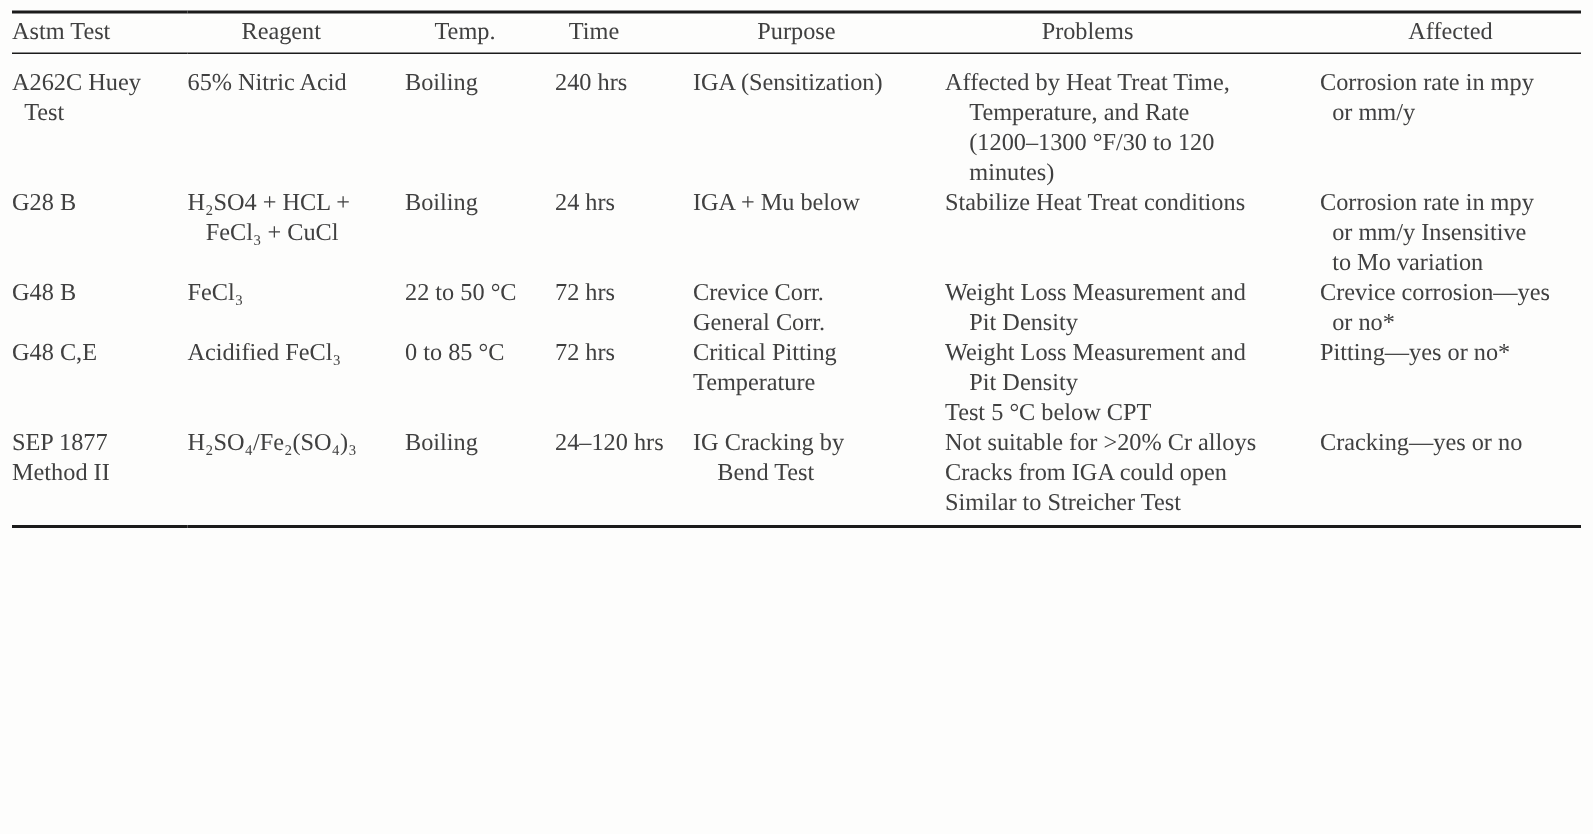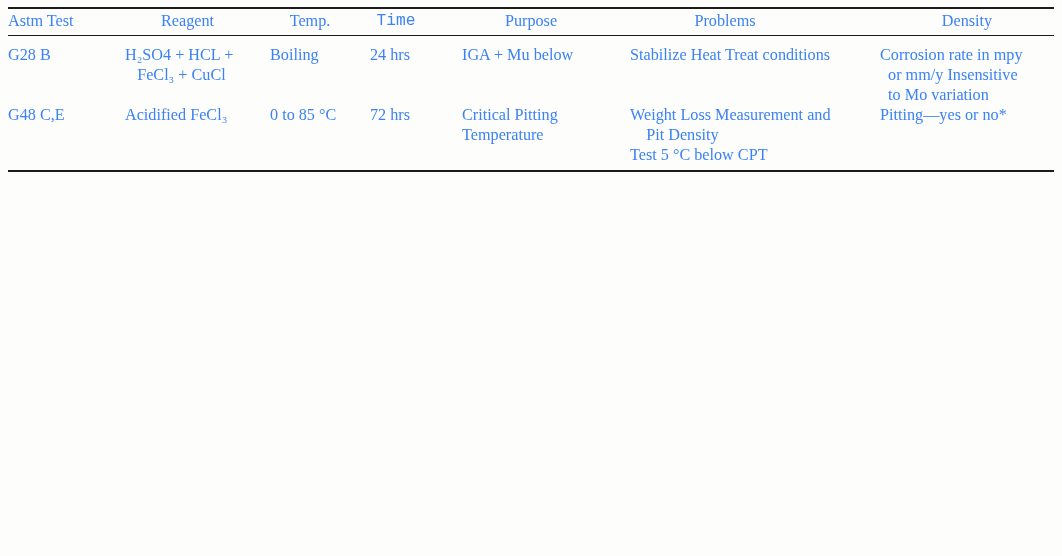--- a/index.html
+++ b/index.html
@@ -2,21 +2,21 @@
 <html><head>
 <meta charset="utf-8">
 <style>
   html, body { margin: 0; padding: 0; background: #ffffff; }
   .page {
     position: relative;
     width: 1062px;
     height: 556px;
     background: #fdfdfc;
     font-family: "Liberation Serif", "DejaVu Serif", serif;
-    color: #3b82f6;
+    color: #404040;
     overflow: hidden;
     box-sizing: border-box;
   }
   table.astm {
     border-collapse: collapse;
     table-layout: fixed;
     width: 1046px;
     margin: 7px 8px 0 8px;
     border-top: 2px solid #1b1b1b;
     border-bottom: 2px solid #1b1b1b;
@@ -26,21 +26,21 @@
   th {
     font-weight: normal;
     text-align: center;
     padding: 2px 0 4px 0;
     line-height: 20px;
     white-space: nowrap;
   }
   th.c0 { text-align: left; }
   th.c1 { padding-right: 20px; }
   th.c2 { padding-right: 20px; margin-top: 35px; }
-  th.c3 { padding-right: 40px; font-family: Liberation Mono, monospace; }
+  th.c3 { padding-right: 40px; }
   th.c4 { padding-right: 30px; margin-top: 16px; }
   th.c5 { padding-right: 60px; }
   td {
     vertical-align: top;
     line-height: 20px;
     padding: 0 4px 0 0;
     white-space: pre-wrap;
   }
   tbody tr:first-child td { padding-top: 9px; }
   tbody tr:last-child td { padding-bottom: 5px; }
@@ -67,43 +67,82 @@
         <col class="w6">
     </colgroup>
     <thead>
       <tr>
         <th class="c0">Astm Test</th>
         <th class="c1">Reagent</th>
         <th class="c2">Temp.</th>
         <th class="c3">Time</th>
         <th class="c4">Purpose</th>
         <th class="c5">Problems</th>
-        <th class="c6">Density</th>
+        <th class="c6">Affected</th>
       </tr>
     </thead>
     <tbody>
+      <tr>
+        <td>A262C Huey
+  Test</td>
+        <td>65% Nitric Acid</td>
+        <td>Boiling</td>
+        <td>240 hrs</td>
+        <td>IGA (Sensitization)</td>
+        <td>Affected by Heat Treat Time,
+    Temperature, and Rate
+    (1200–1300 °F/30 to 120
+    minutes)</td>
+        <td>Corrosion rate in mpy
+  or mm/y</td>
+      </tr>
       <tr>
         <td>G28 B</td>
         <td>H₂SO4 + HCL +
    FeCl₃ + CuCl</td>
         <td>Boiling</td>
         <td>24 hrs</td>
         <td>IGA + Mu below</td>
         <td>Stabilize Heat Treat conditions</td>
         <td>Corrosion rate in mpy
   or mm/y Insensitive
   to Mo variation</td>
       </tr>
       <tr>
+        <td>G48 B</td>
+        <td>FeCl₃</td>
+        <td>22 to 50 °C</td>
+        <td>72 hrs</td>
+        <td>Crevice Corr.
+General Corr.</td>
+        <td>Weight Loss Measurement and
+    Pit Density</td>
+        <td>Crevice corrosion—yes
+  or no*</td>
+      </tr>
+      <tr>
         <td>G48 C,E</td>
         <td>Acidified FeCl₃</td>
         <td>0 to 85 °C</td>
         <td>72 hrs</td>
         <td>Critical Pitting
 Temperature</td>
         <td>Weight Loss Measurement and
     Pit Density
 Test 5 °C below CPT</td>
         <td>Pitting—yes or no*</td>
       </tr>
+      <tr>
+        <td>SEP 1877
+Method II</td>
+        <td>H₂SO₄/Fe₂(SO₄)₃</td>
+        <td>Boiling</td>
+        <td>24–120 hrs</td>
+        <td>IG Cracking by
+    Bend Test</td>
+        <td>Not suitable for &gt;20% Cr alloys
+Cracks from IGA could open
+Similar to Streicher Test</td>
+        <td>Cracking—yes or no</td>
+      </tr>
     </tbody>
   </table>
 </div>
 
 </body></html>

